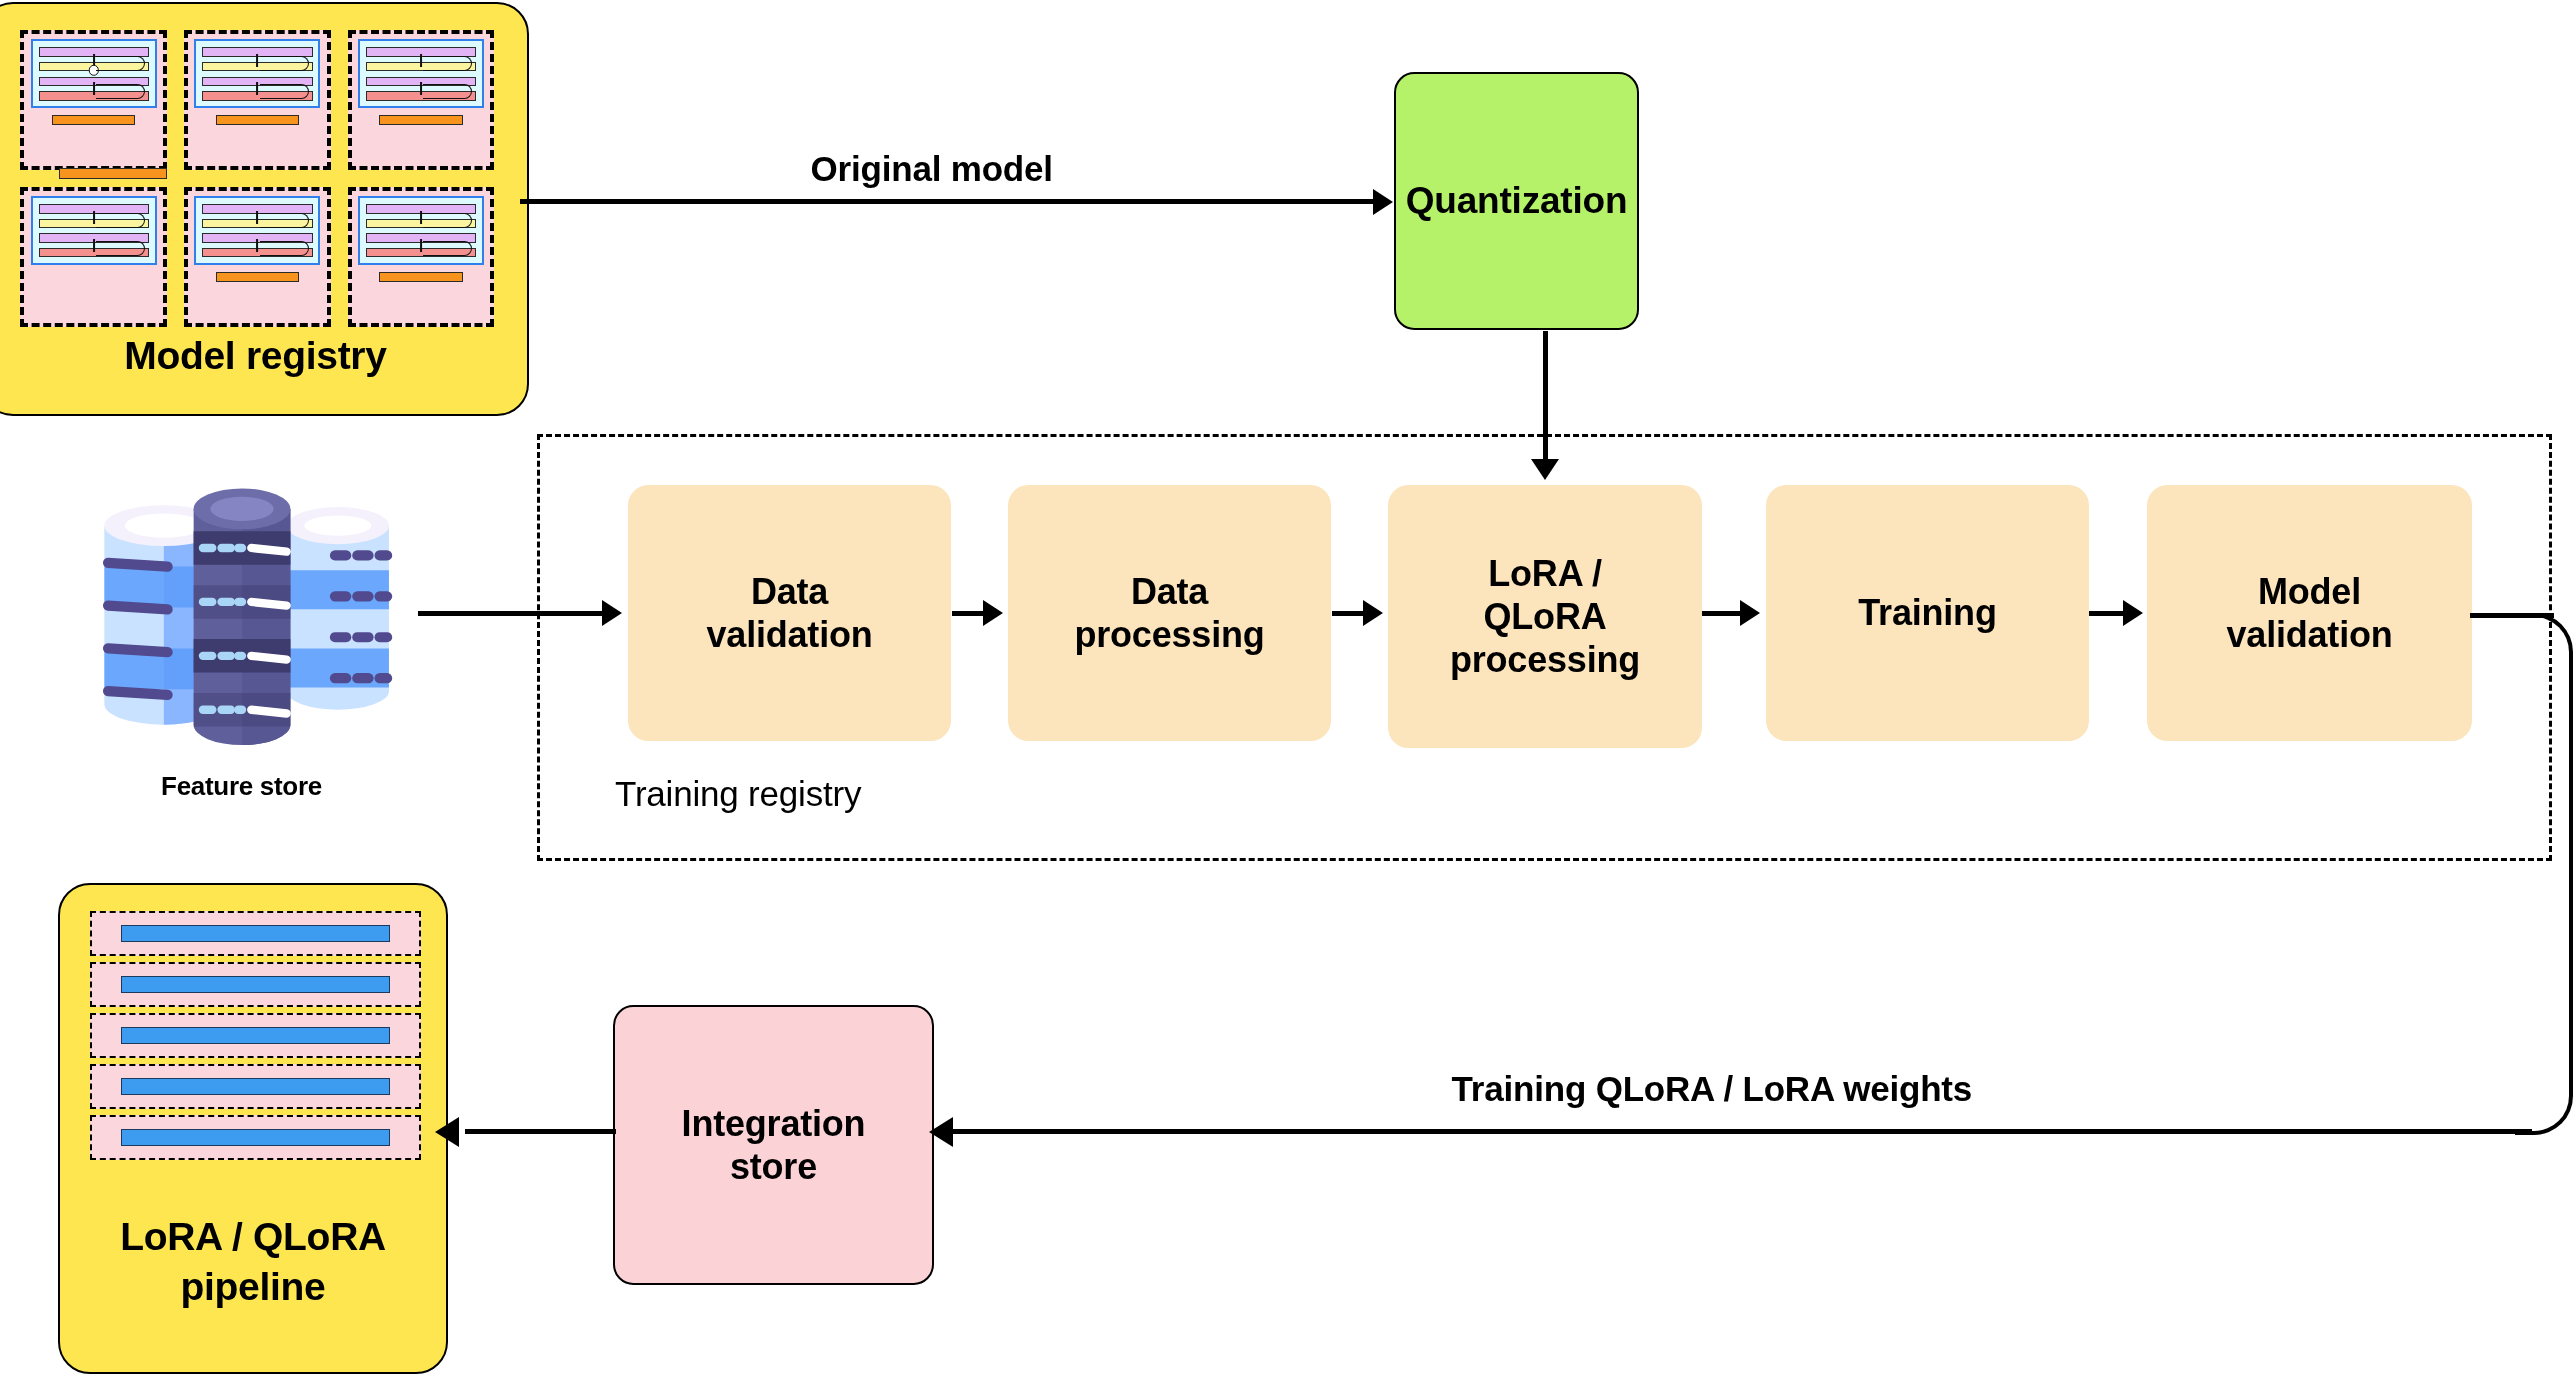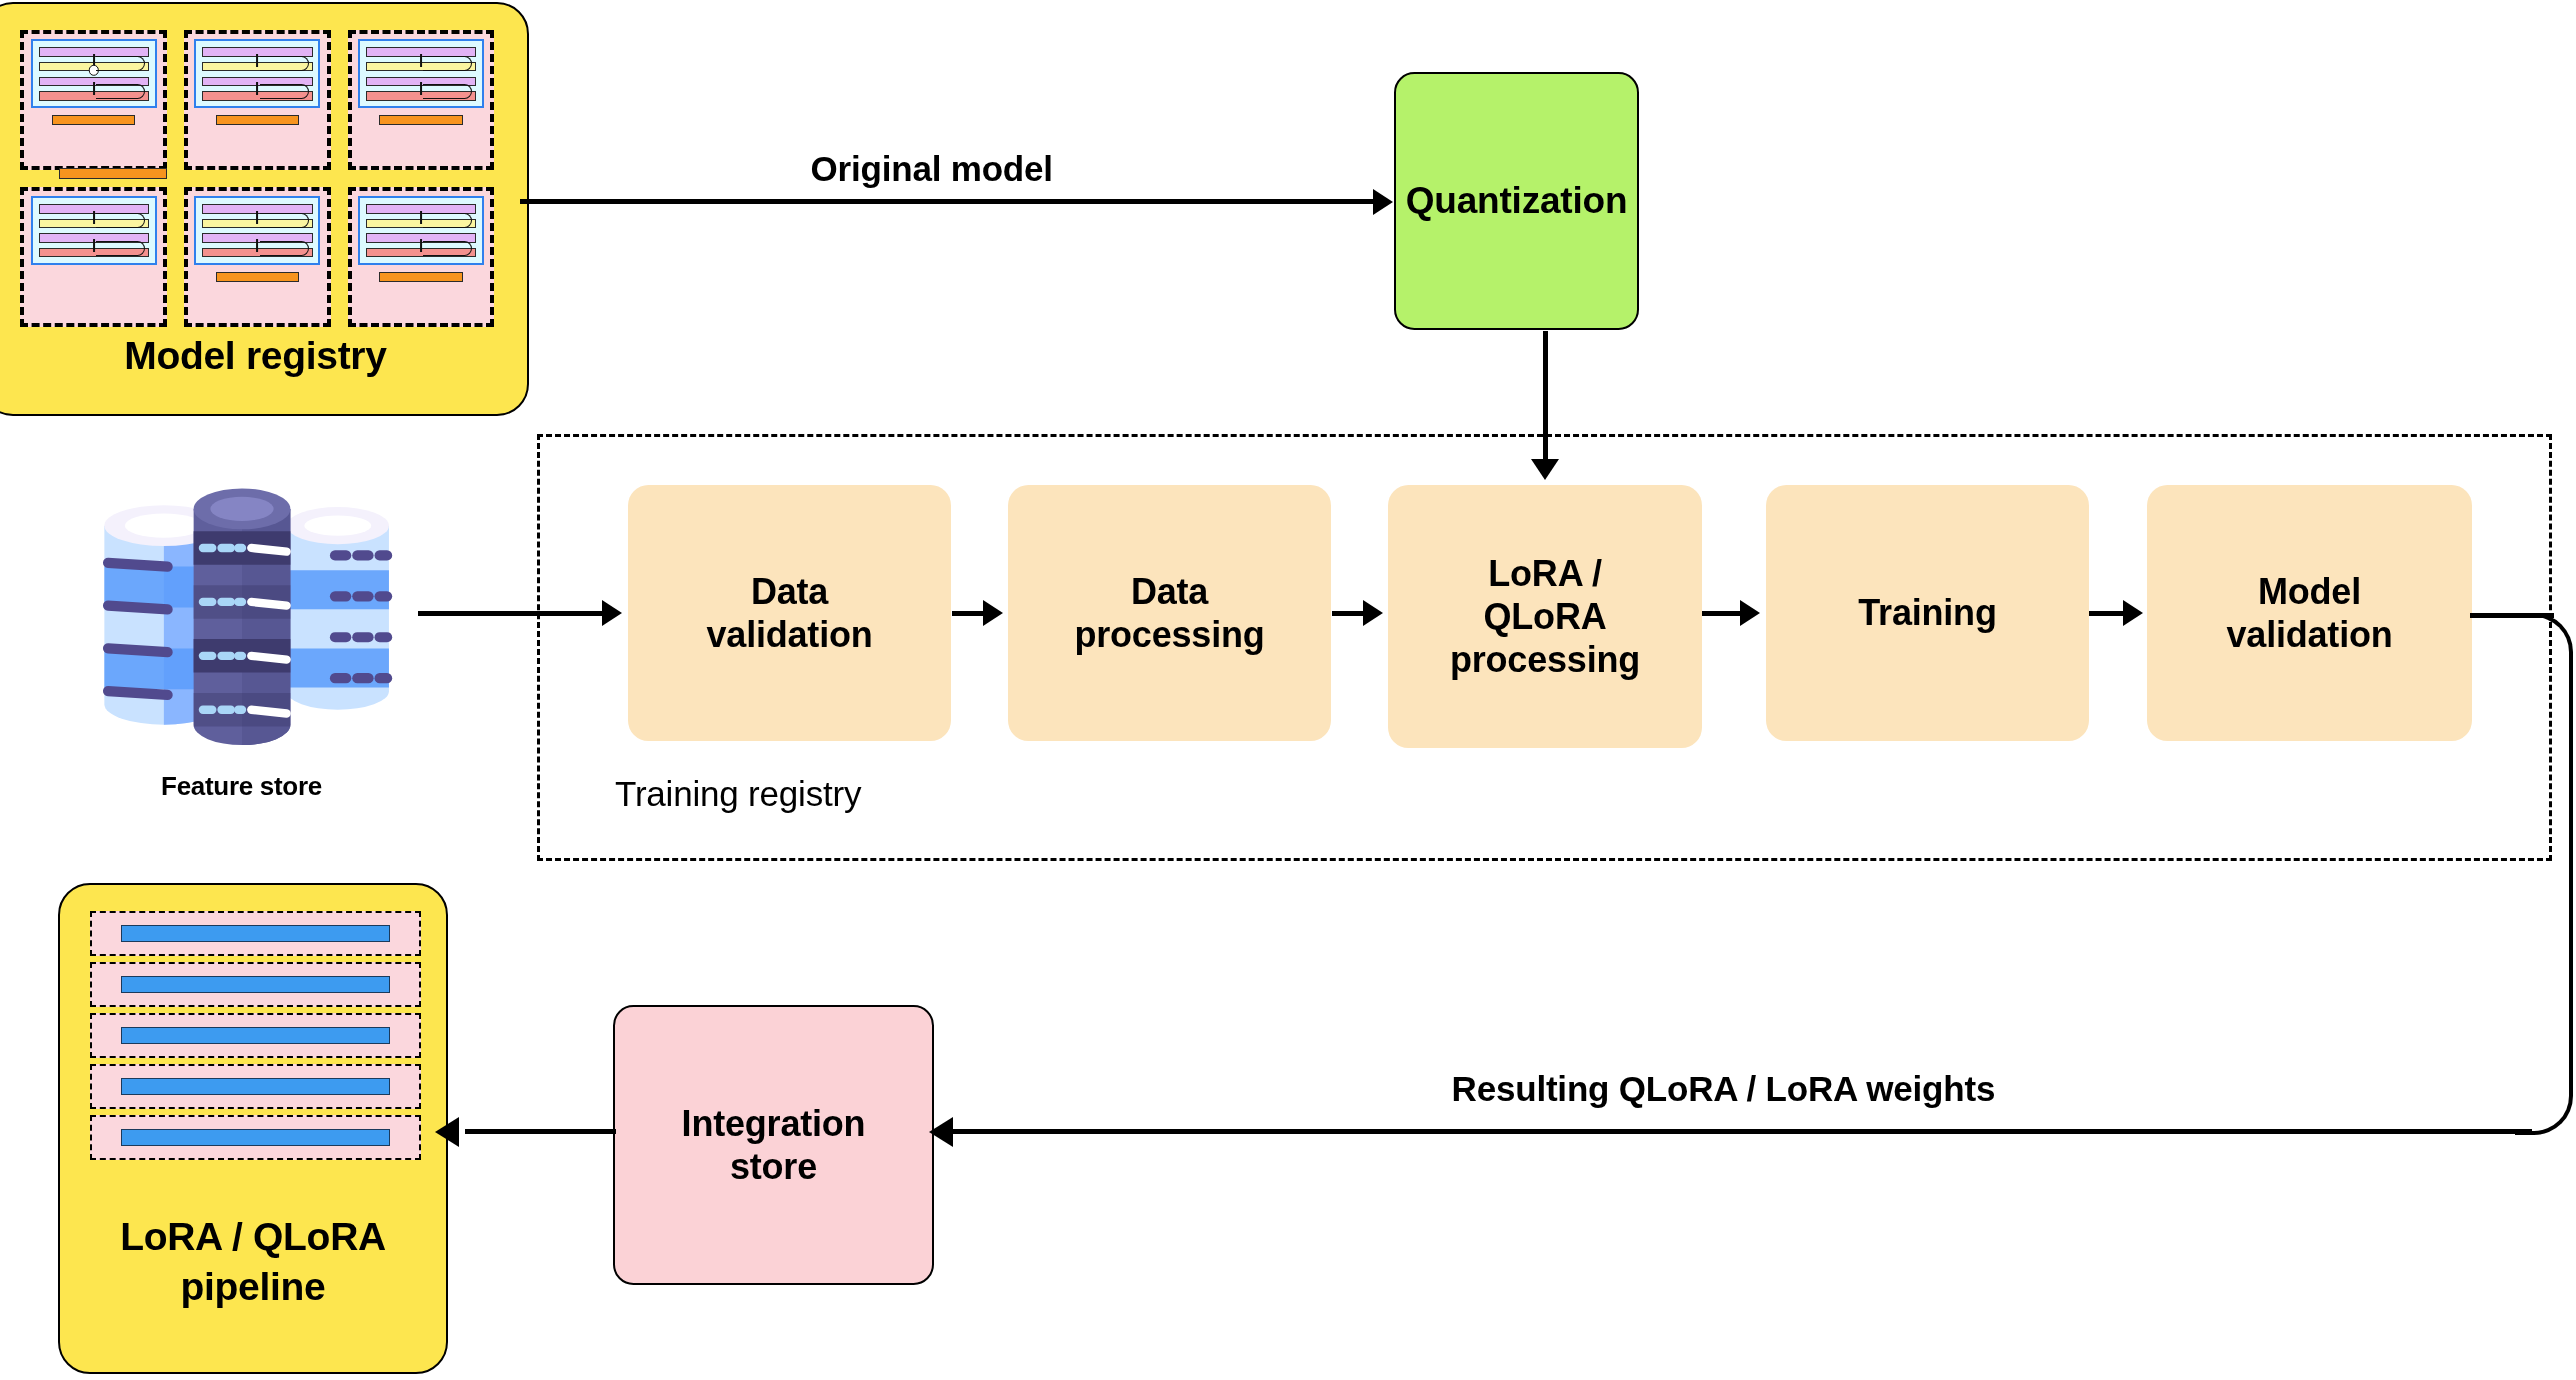--- a/index.html
+++ b/index.html
@@ -487,19 +487,19 @@
   <div class="hline" style="left:1702px; top:611px; width:39px;"></div>
   <div class="arrow-right" style="left:1740px; top:600px;"></div>
 
   <div class="hline" style="left:2089px; top:611px; width:35px;"></div>
   <div class="arrow-right" style="left:2123px; top:600px;"></div>
 
   <div class="hline" style="left:2470px; top:613px; width:84px;"></div>
   <div class="loop-corner" style="left:2515px; top:613px; width:58px; height:522px;"></div>
   <div class="hline" style="left:950px; top:1129px; width:1582px;"></div>
   <div class="arrow-left" style="left:929px; top:1117px;"></div>
-  <div class="edge-label" style="left:1446px; top:1069px;">Resulting QLoRA / LoRA weights</div>
+  <div class="edge-label" style="left:1446px; top:1069px;">Training QLoRA / LoRA weights</div>
 
   <div class="hline" style="left:465px; top:1129px; width:151px;"></div>
   <div class="arrow-left" style="left:435px; top:1117px;"></div>
 
 </div>
 
 
 </body></html>

